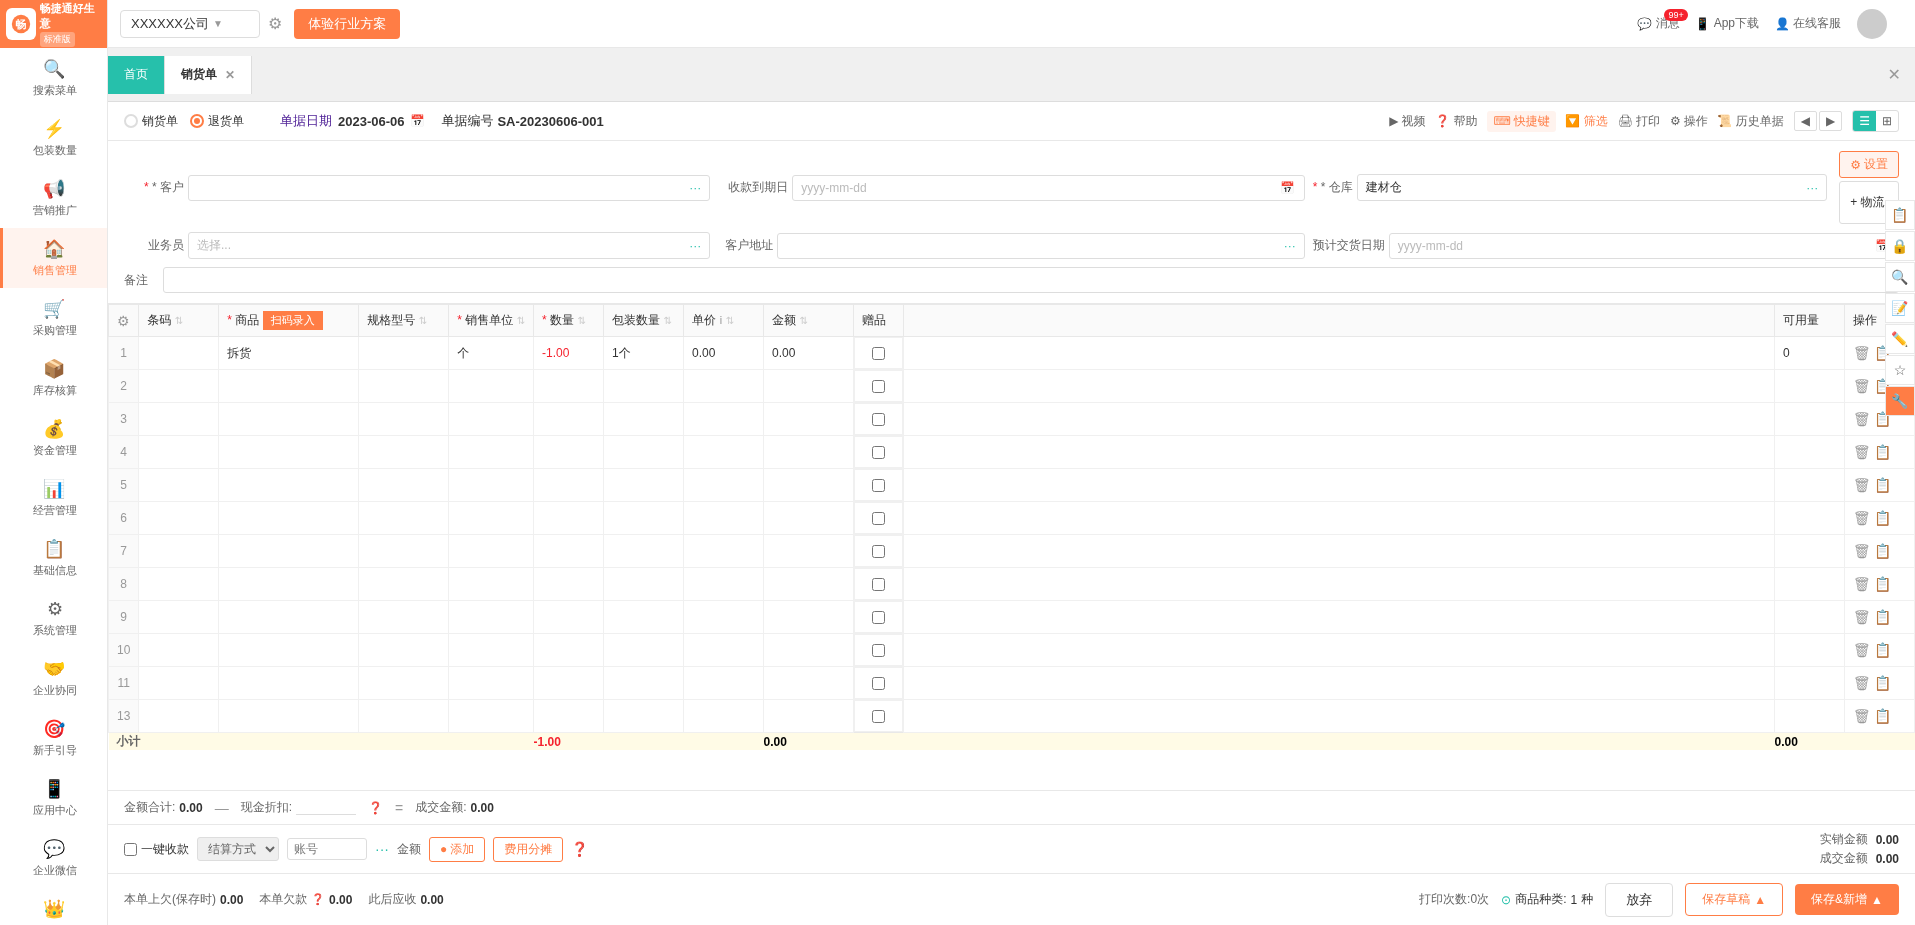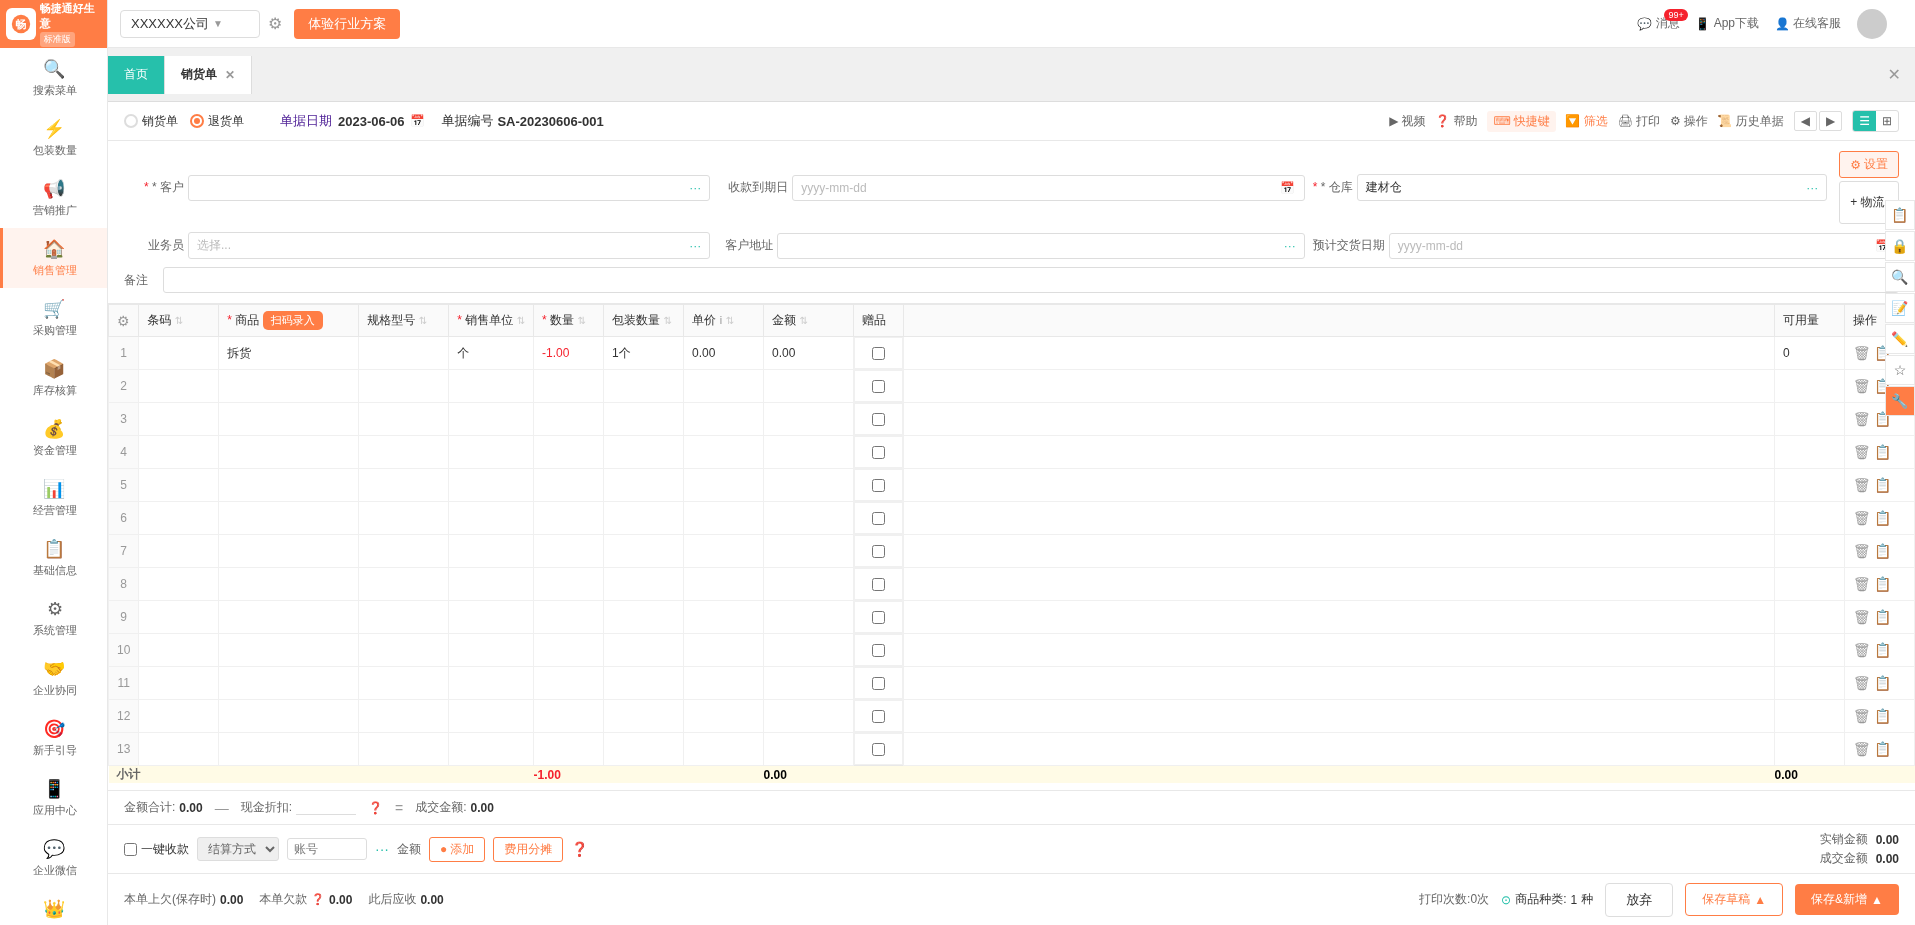--- a/index.html
+++ b/index.html
@@ -75,21 +75,21 @@
 
     table { width: 100%; border-collapse: collapse; font-size: 12px; }
     table thead tr { background: #fafafa; }
     table thead th { border: 1px solid #e8e8e8; padding: 6px 8px; text-align: left; color: #333; font-weight: normal; white-space: nowrap; position: sticky; top: 0; background: #fafafa; z-index: 1; }
     table thead th .sort-icon { color: #ccc; font-size: 10px; cursor: pointer; }
     table tbody tr { border-bottom: 1px solid #f0f0f0; }
     table tbody td { border: 1px solid #f0f0f0; padding: 5px 8px; color: #333; height: 32px; }
     table tbody td.row-num { color: #999; text-align: center; width: 30px; background: #fafafa; }
     .subtotal-row td { background: #fffbe6 !important; font-weight: bold; border-top: 1px solid #e8e8e8; }
 
-    .scan-btn { background: #ff7d45; color: #fff; border: none; border-radius: 5px; padding: 2px 8px; cursor: pointer; font-size: 11px; }
+    .scan-btn { background: #ff7d45; color: #fff; border: none; border-radius: 0; padding: 2px 8px; cursor: pointer; font-size: 11px; }
     .gear-icon-small { color: #999; cursor: pointer; font-size: 14px; }
     .col-actions { display: flex; gap: 4px; align-items: center; }
     .del-btn { color: #999; cursor: pointer; font-size: 14px; }
     .copy-btn { color: #999; cursor: pointer; font-size: 14px; }
     .checkbox-cell { display: flex; align-items: center; justify-content: center; }
     input[type=checkbox] { width: 13px; height: 13px; cursor: pointer; }
 
     
     .footer-summary { padding: 8px 16px; background: #fff; border-top: 1px solid #e8e8e8; display: flex; align-items: center; gap: 12px; }
     .summary-item { display: flex; align-items: center; gap: 4px; color: #333; font-size: 12px; }
@@ -660,42 +660,20 @@
       <td></td>
       <td></td>
       <td>
         <div class="col-actions">
           <span class="del-btn">🗑</span>
           <span class="copy-btn">📋</span>
         </div>
       </td>
     </tr>
               <tr>
-      <td class="row-num">12</td>
-      <td></td>
-      <td></td>
-      <td></td>
-      <td></td>
-      <td style=""></td>
-      <td></td>
-      <td></td>
-      <td></td>
-      <td class="checkbox-cell">
-                  <input type="checkbox" style="">
-                </td>
-      <td></td>
-      <td></td>
-      <td>
-        <div class="col-actions">
-          <span class="del-btn">🗑</span>
-          <span class="copy-btn">📋</span>
-        </div>
-      </td>
-    </tr>
-              <tr>
       <td class="row-num">13</td>
       <td></td>
       <td></td>
       <td></td>
       <td></td>
       <td style=""></td>
       <td></td>
       <td></td>
       <td></td>
       <td class="checkbox-cell">

